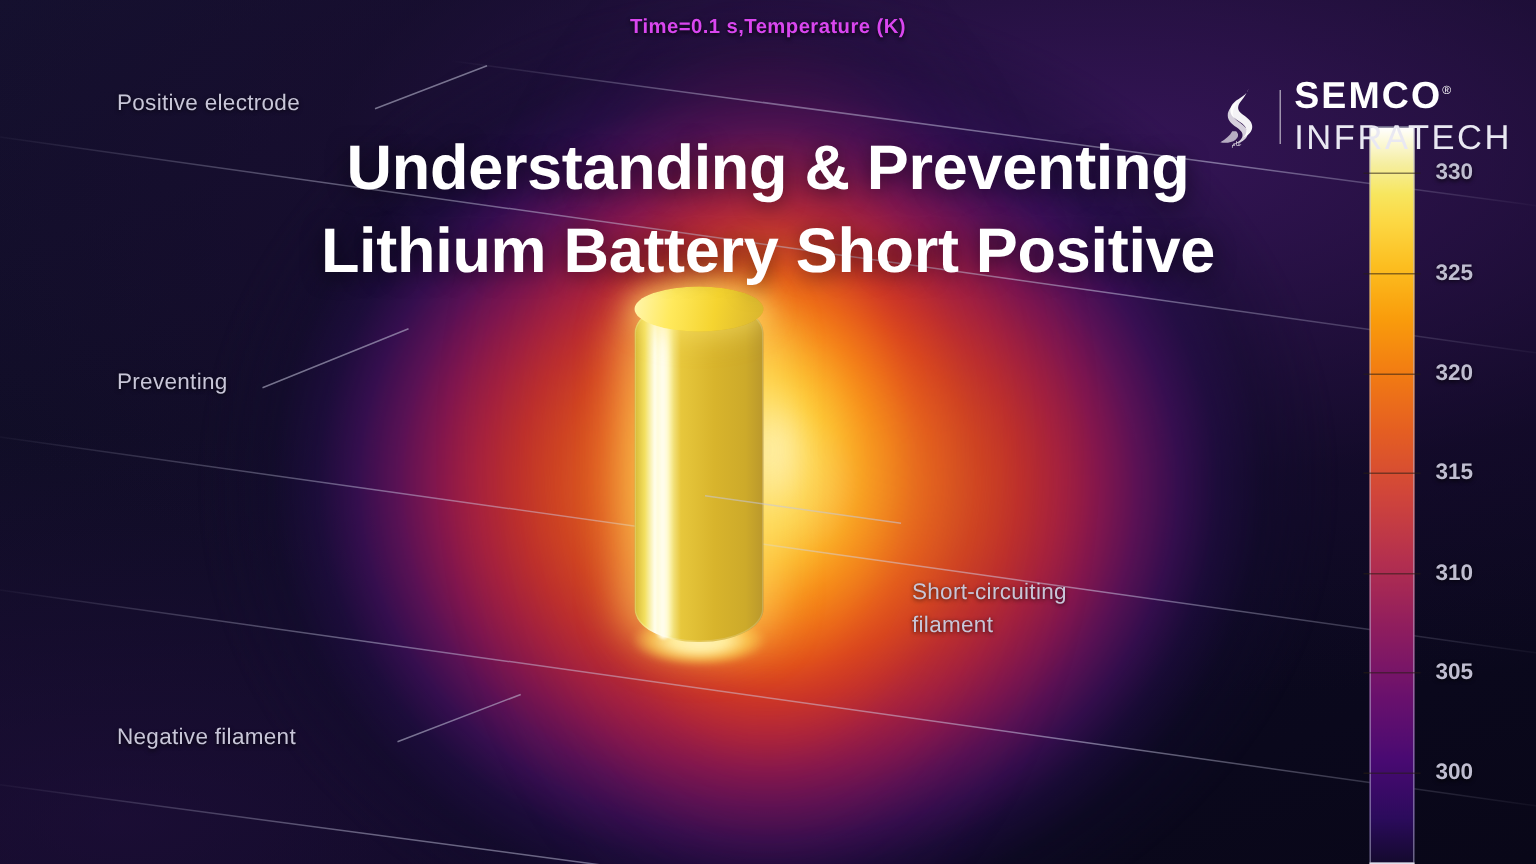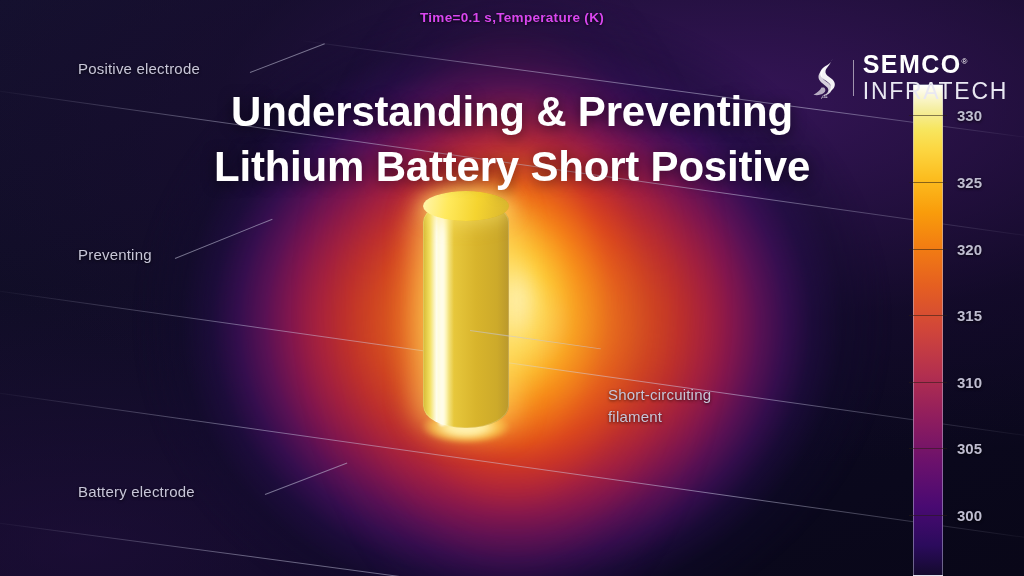--- a/index.html
+++ b/index.html
@@ -304,21 +304,21 @@
   </div>
 
   <div class="sim-title">Time=0.1 s,Temperature (K)</div>
 
   <div class="annot" style="left:78px; top:58px;">Positive electrode</div>
   <div class="leader" style="left:250px; top:72px; width:80px; transform:rotate(-21deg);"></div>
 
   <div class="annot" style="left:78px; top:244px;">Preventing</div>
   <div class="leader" style="left:175px; top:258px; width:105px; transform:rotate(-22deg);"></div>
 
-  <div class="annot" style="left:78px; top:481px;">Battery electrode</div>
+  <div class="annot" style="left:78px; top:481px;">Negative filament</div>
   <div class="leader" style="left:265px; top:494px; width:88px; transform:rotate(-21deg);"></div>
 
   <div class="annot" style="left:608px; top:336px;margin-top:48px;">Short-circuiting
 filament</div>
   <div class="leader" style="left:470px; top:330px; width:132px; transform:rotate(8deg);"></div>
 
   <div class="cbar-wrap">
     <div class="cbar"></div>
     <div class="cbar-ticks">
       <div class="ctick" style="top:31px;"></div>

